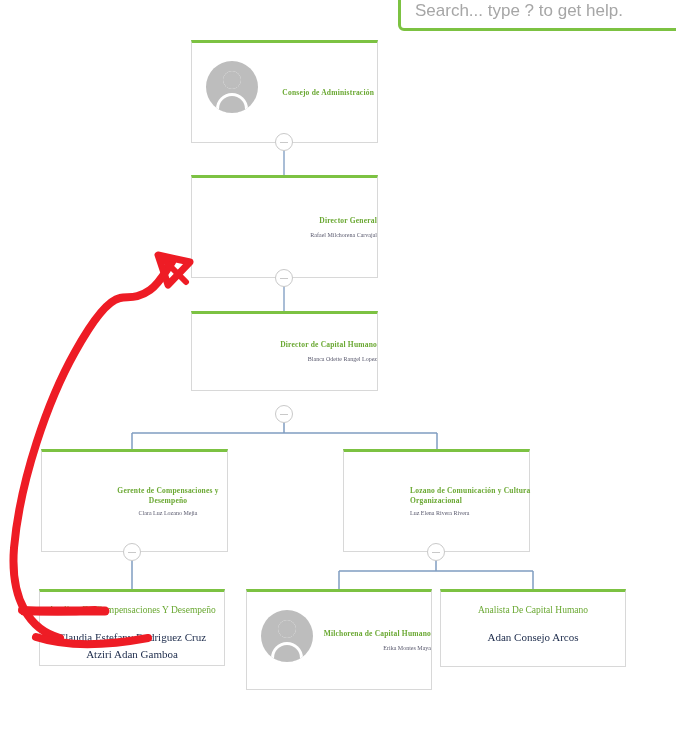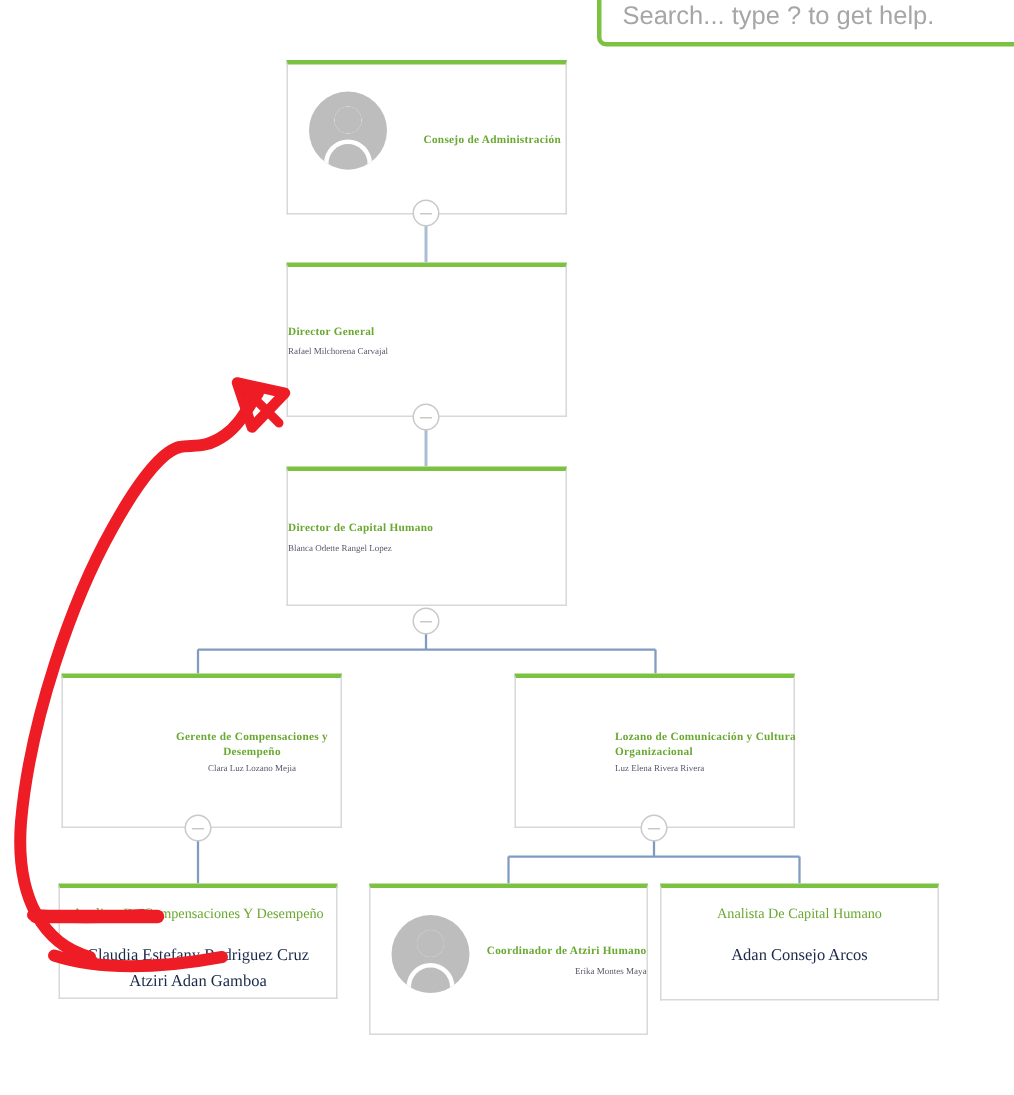--- a/index.html
+++ b/index.html
@@ -150,21 +150,21 @@
     position: absolute;
     left: 26px;
     top: 50%;
     transform: translateY(-50%);
     width: 150px;
     text-align: left;
   }
   .layout-plain.centered .text-block {
     left: 0;
     width: 100%;
-    text-align: left;
+    text-align: right;
   }
 
   
   .leaf .leaf-title {
     color: #6aa832;
     font-size: 9.5px;
     text-align: center;
     margin-top: 12px;
     line-height: 13px;
   }
@@ -244,21 +244,21 @@
   <div class="node layout-plain centered" id="n-dg" style="left:191px; top:175px; width:187px; height:103px;">
     <div class="node-inner">
       <div class="text-block">
         <div class="node-title">Director General</div>
         <div class="node-sub">Rafael Milchorena Carvajal</div>
       </div>
     </div>
   </div>
   <div class="toggle" style="left:275px; top:269px;"></div>
 
-  <div class="node layout-plain centered" id="n-dch" style="left:191px; top:311px; width:187px; height:93px;">
+  <div class="node layout-plain centered" id="n-dch" style="left:191px; top:311px; width:187px; height:80px;">
     <div class="node-inner">
       <div class="text-block">
         <div class="node-title">Director de Capital Humano</div>
         <div class="node-sub">Blanca Odette Rangel Lopez</div>
       </div>
     </div>
   </div>
   <div class="toggle" style="left:275px; top:405px;"></div>
 
   <div class="node layout-plain" id="n-gcd" style="left:41px; top:449px; width:187px; height:103px;">
@@ -289,21 +289,21 @@
     </div>
   </div>
 
   <div class="node layout-avatar" id="n-cch" style="left:246px; top:589px; width:186px; height:101px;">
     <div class="node-inner">
       <div class="avatar" style="top:18px;">
         <div class="head"></div>
           <div class="body"></div>
       </div>
       <div class="text-block" style="left:72px; width:112px;">
-        <div class="node-title">Coordinador de Atziri Humano</div>
+        <div class="node-title">Milchorena de Capital Humano</div>
         <div class="node-sub">Erika Montes Maya</div>
       </div>
     </div>
   </div>
 
   <div class="node leaf" id="n-ach" style="left:440px; top:589px; width:186px; height:78px;font-family:Liberation Serif, serif;">
     <div class="leaf-title">Analista De Capital Humano</div>
     <div class="leaf-names">
       <div>Adan Consejo Arcos</div>
     </div>

